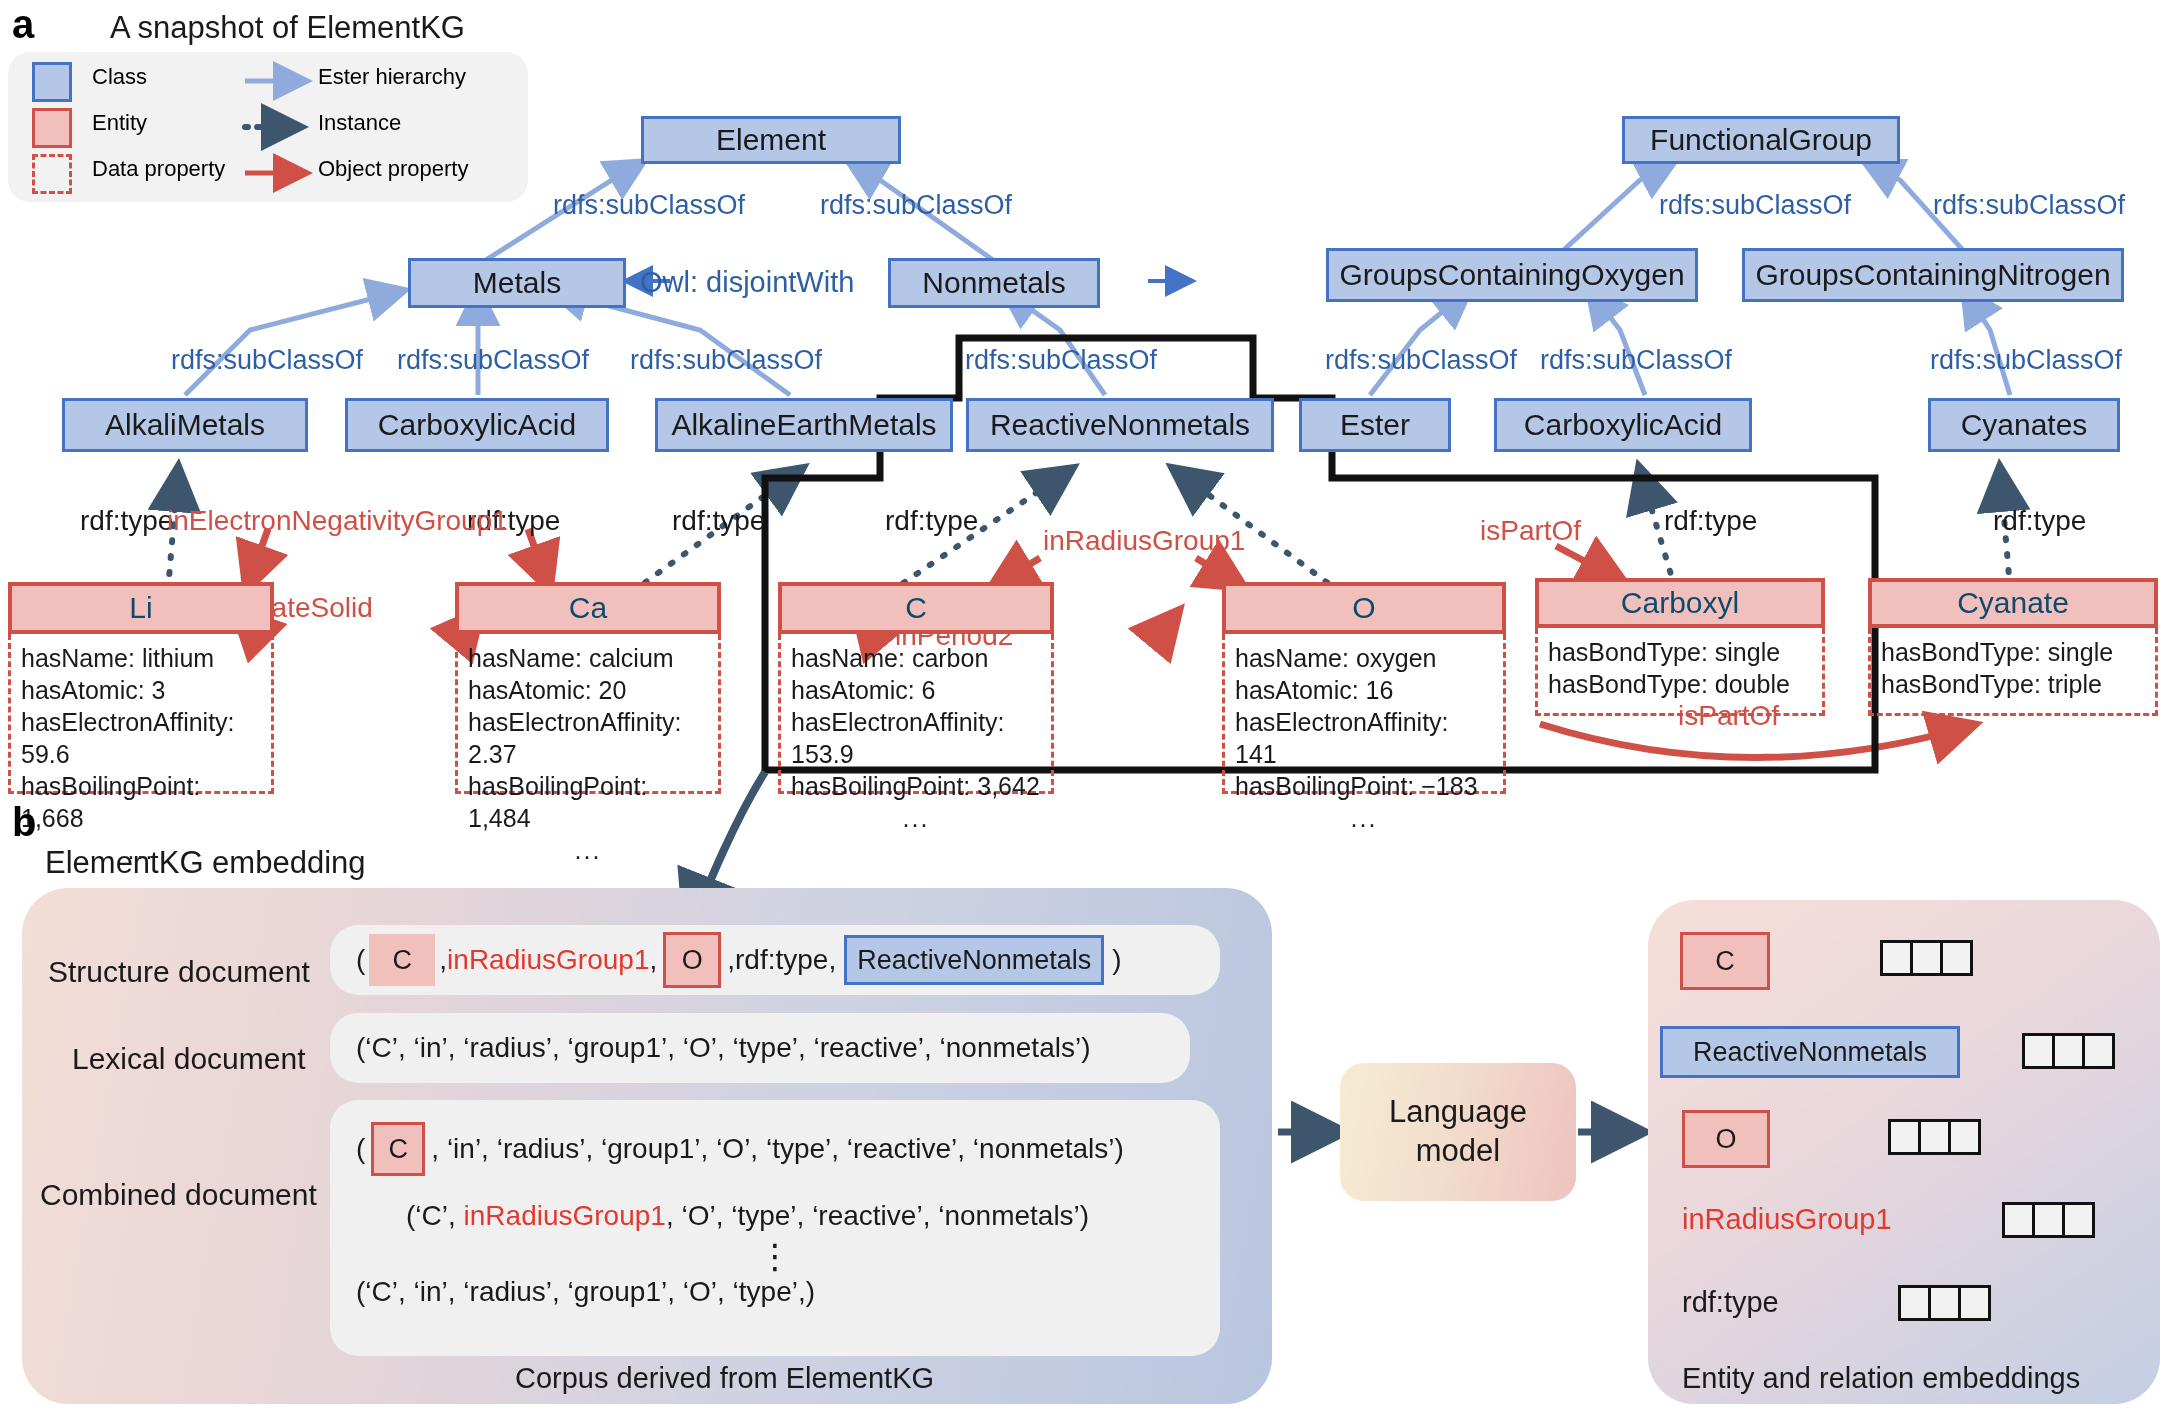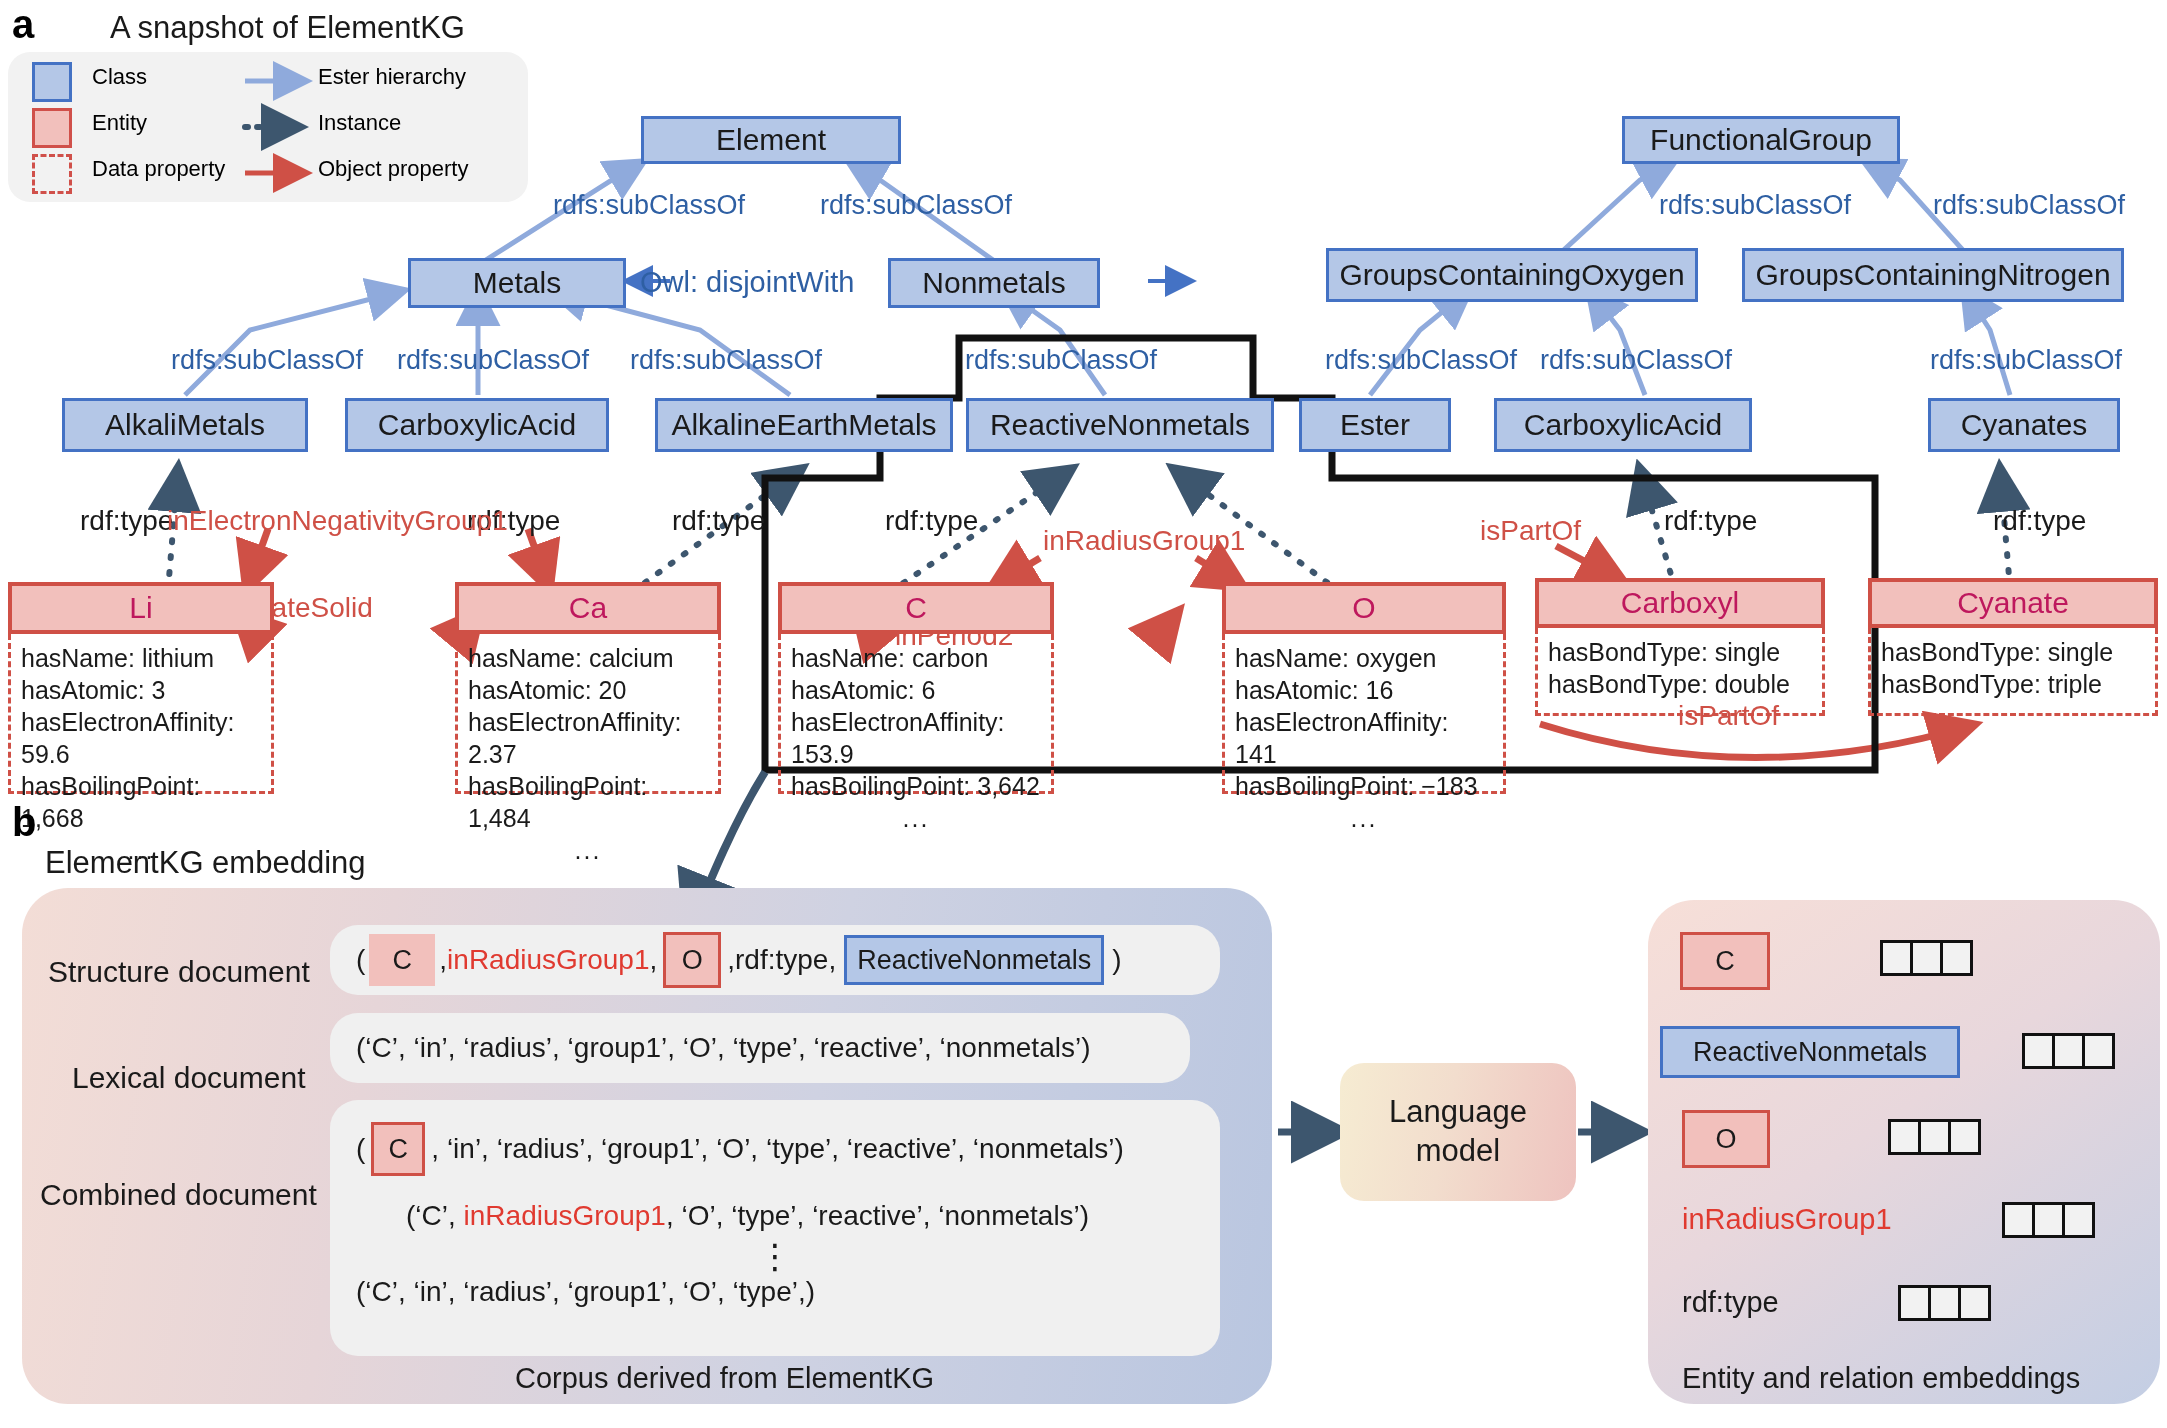--- a/index.html
+++ b/index.html
@@ -21,21 +21,21 @@
   .sw-entity{background:#f2c0bc;border:3px solid #d0504a;}
   .sw-data{background:transparent;border:3px dashed #d0504a;}
   .legend-label{font-size:22px;color:#000000;white-space:nowrap;}
 
   
   .cls-box{background:#b4c7e7;border:3px solid #4472c4;
            display:flex;align-items:center;justify-content:center;
            font-size:30px;color:#1a1a1a;box-sizing:border-box;white-space:nowrap;}
   .ent-head{background:#f2c0bc;border:4px solid #cf5046;
             display:flex;align-items:center;justify-content:center;
-            font-size:30px;color:#be185d;box-sizing:border-box;}
+            font-size:30px;color:#0c4a6e;box-sizing:border-box;}
   .ent-props{border:3px dashed #cf5046;border-top:none;box-sizing:border-box;
              padding:8px 10px 4px 10px;font-size:25px;line-height:1.28;color:#1a1a1a;}
   .ent-props .dots{text-align:center;letter-spacing:2px;}
 
   
   .lbl-blue{font-size:27px;color:#2e5fa3;white-space:nowrap;}
   .lbl-black{font-size:28px;color:#1a1a1a;white-space:nowrap;}
   .lbl-red{font-size:28px;color:#cf5046;white-space:nowrap;}
 
   
@@ -292,21 +292,21 @@
     <div>hasBondType: triple</div>
   </div>
 </div>
 
 <div class="abs panel-letter" style="left:12px;top:800px;">b</div>
 <div class="abs panel-title" style="left:45px;top:845px;">ElementKG embedding</div>
 
 <div class="abs b-left-card" style="left:22px;top:888px;width:1250px;height:516px;"></div>
 
 <div class="abs row-label" style="left:48px;top:955px;">Structure document</div>
-<div class="abs row-label" style="left:72px;top:1042px;margin-top:19px;">Lexical document</div>
+<div class="abs row-label" style="left:72px;top:1042px;">Lexical document</div>
 <div class="abs row-label" style="left:40px;top:1178px;">Combined document</div>
 
 <div class="abs doc-pill" style="left:330px;top:925px;width:890px;height:70px;padding:0 26px;">
   <span>(</span>
   <span class="tok-c-fill" style="width:66px;height:52px;margin:0 4px;">C</span>
   <span>, </span>
   <span class="red-txt">inRadiusGroup1</span>
   <span>, </span>
   <span class="tok-ent" style="width:58px;height:56px;margin:0 6px;">O</span>
   <span>, </span>

